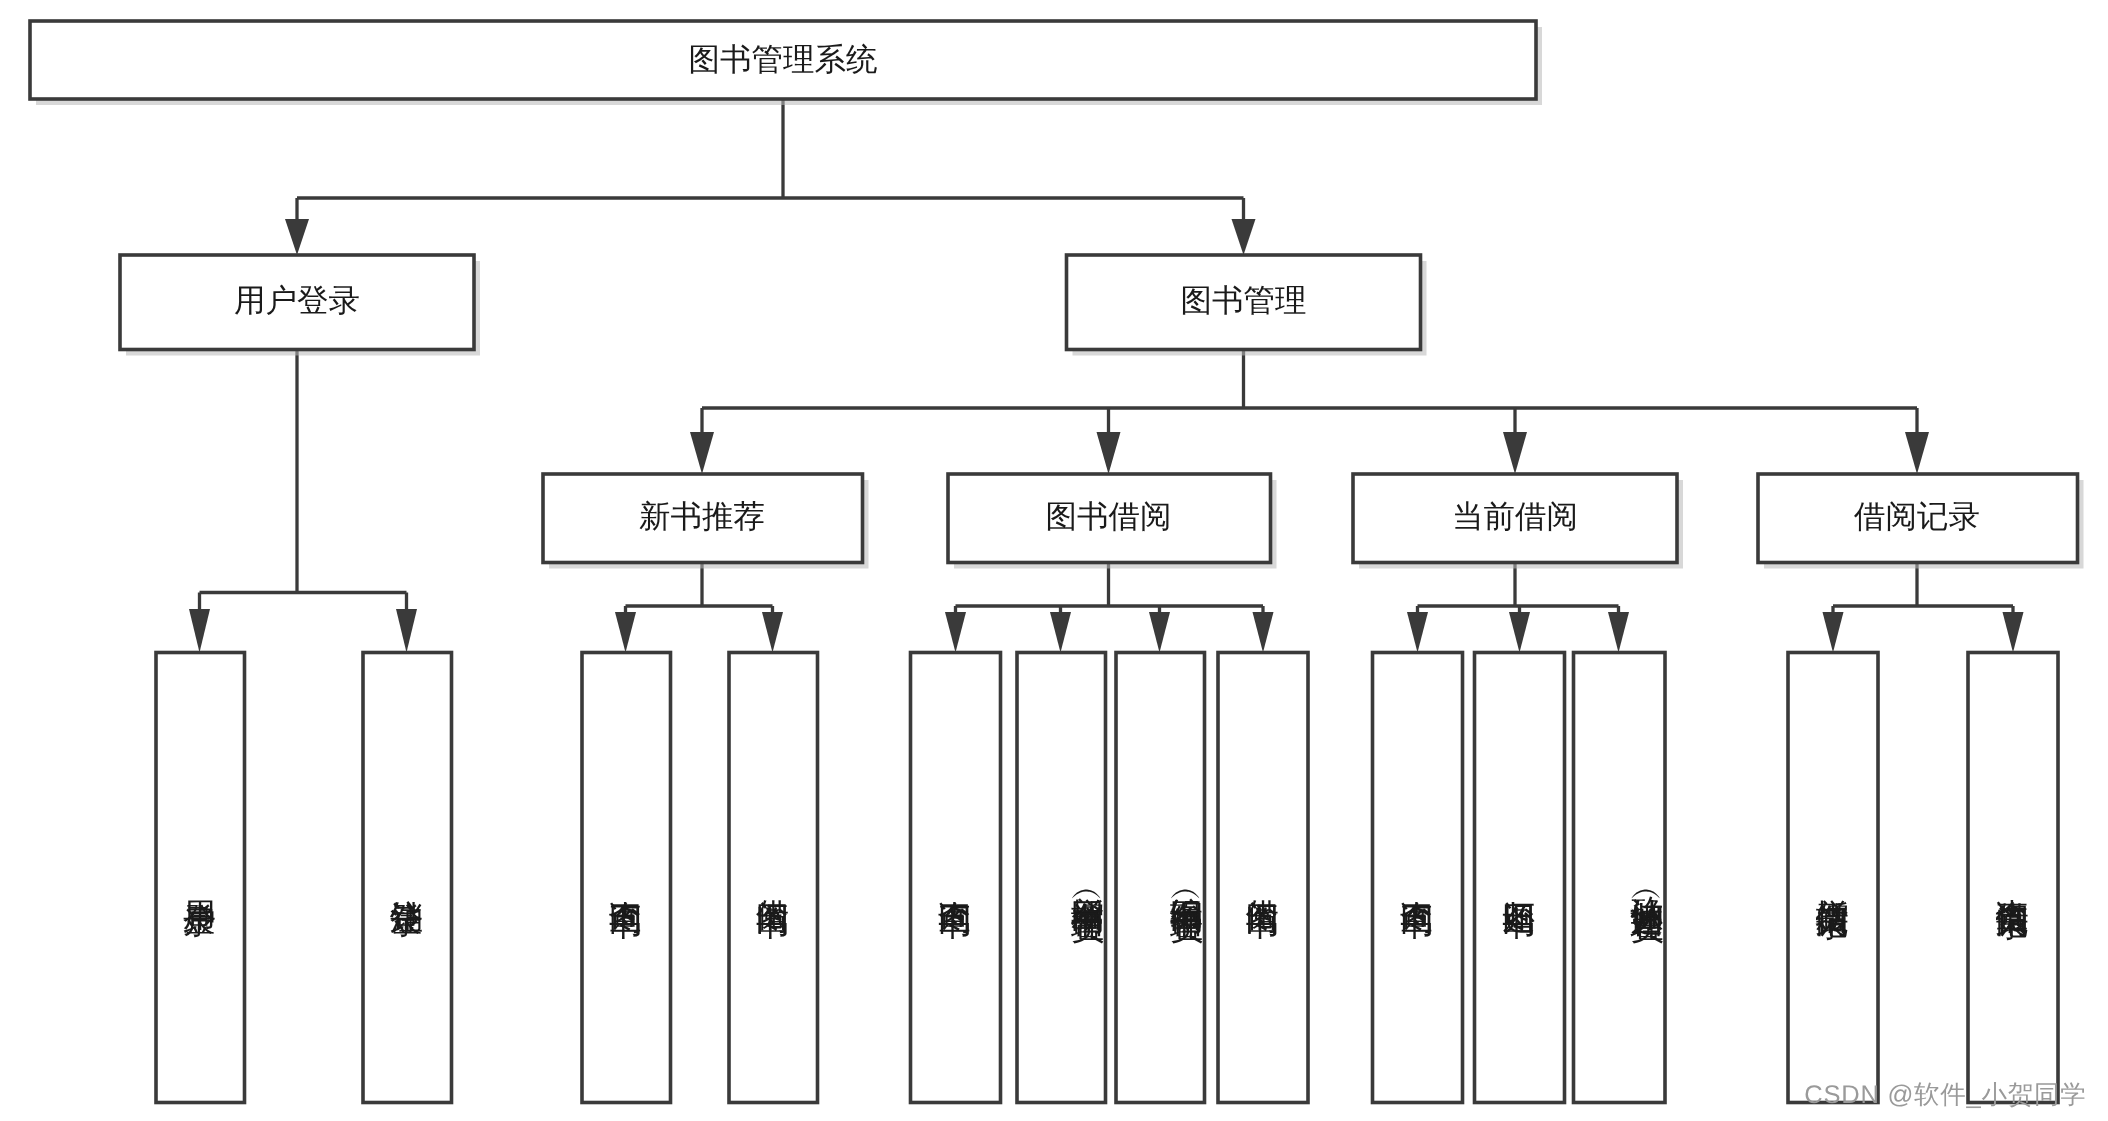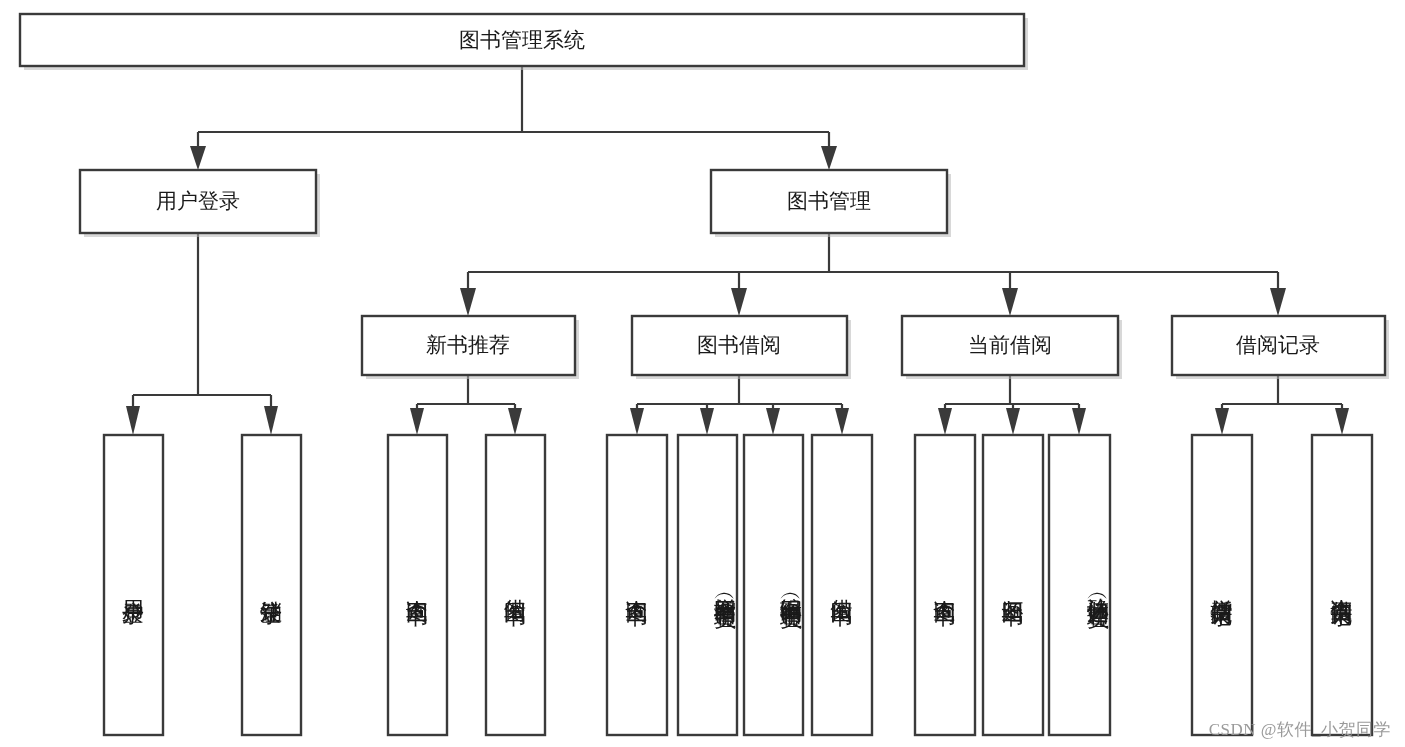--- a/index.html
+++ b/index.html
@@ -66,21 +66,21 @@
     align-items: center;
     justify-content: center;
     text-align: center;
     white-space: nowrap;
     pointer-events: none;
   }
   .watermark {
     position: absolute;
     right: 14px;
     bottom: 6px;
-    font-family: Liberation Serif, serif;
+    font-family: Liberation Sans, sans-serif;
     font-size: 17px;
     color: #9a9a9a;
     letter-spacing: 0.5px;
     white-space: nowrap;
   }
 </style>
 </head>
 <body>
 
 <div id="diagram-root">

